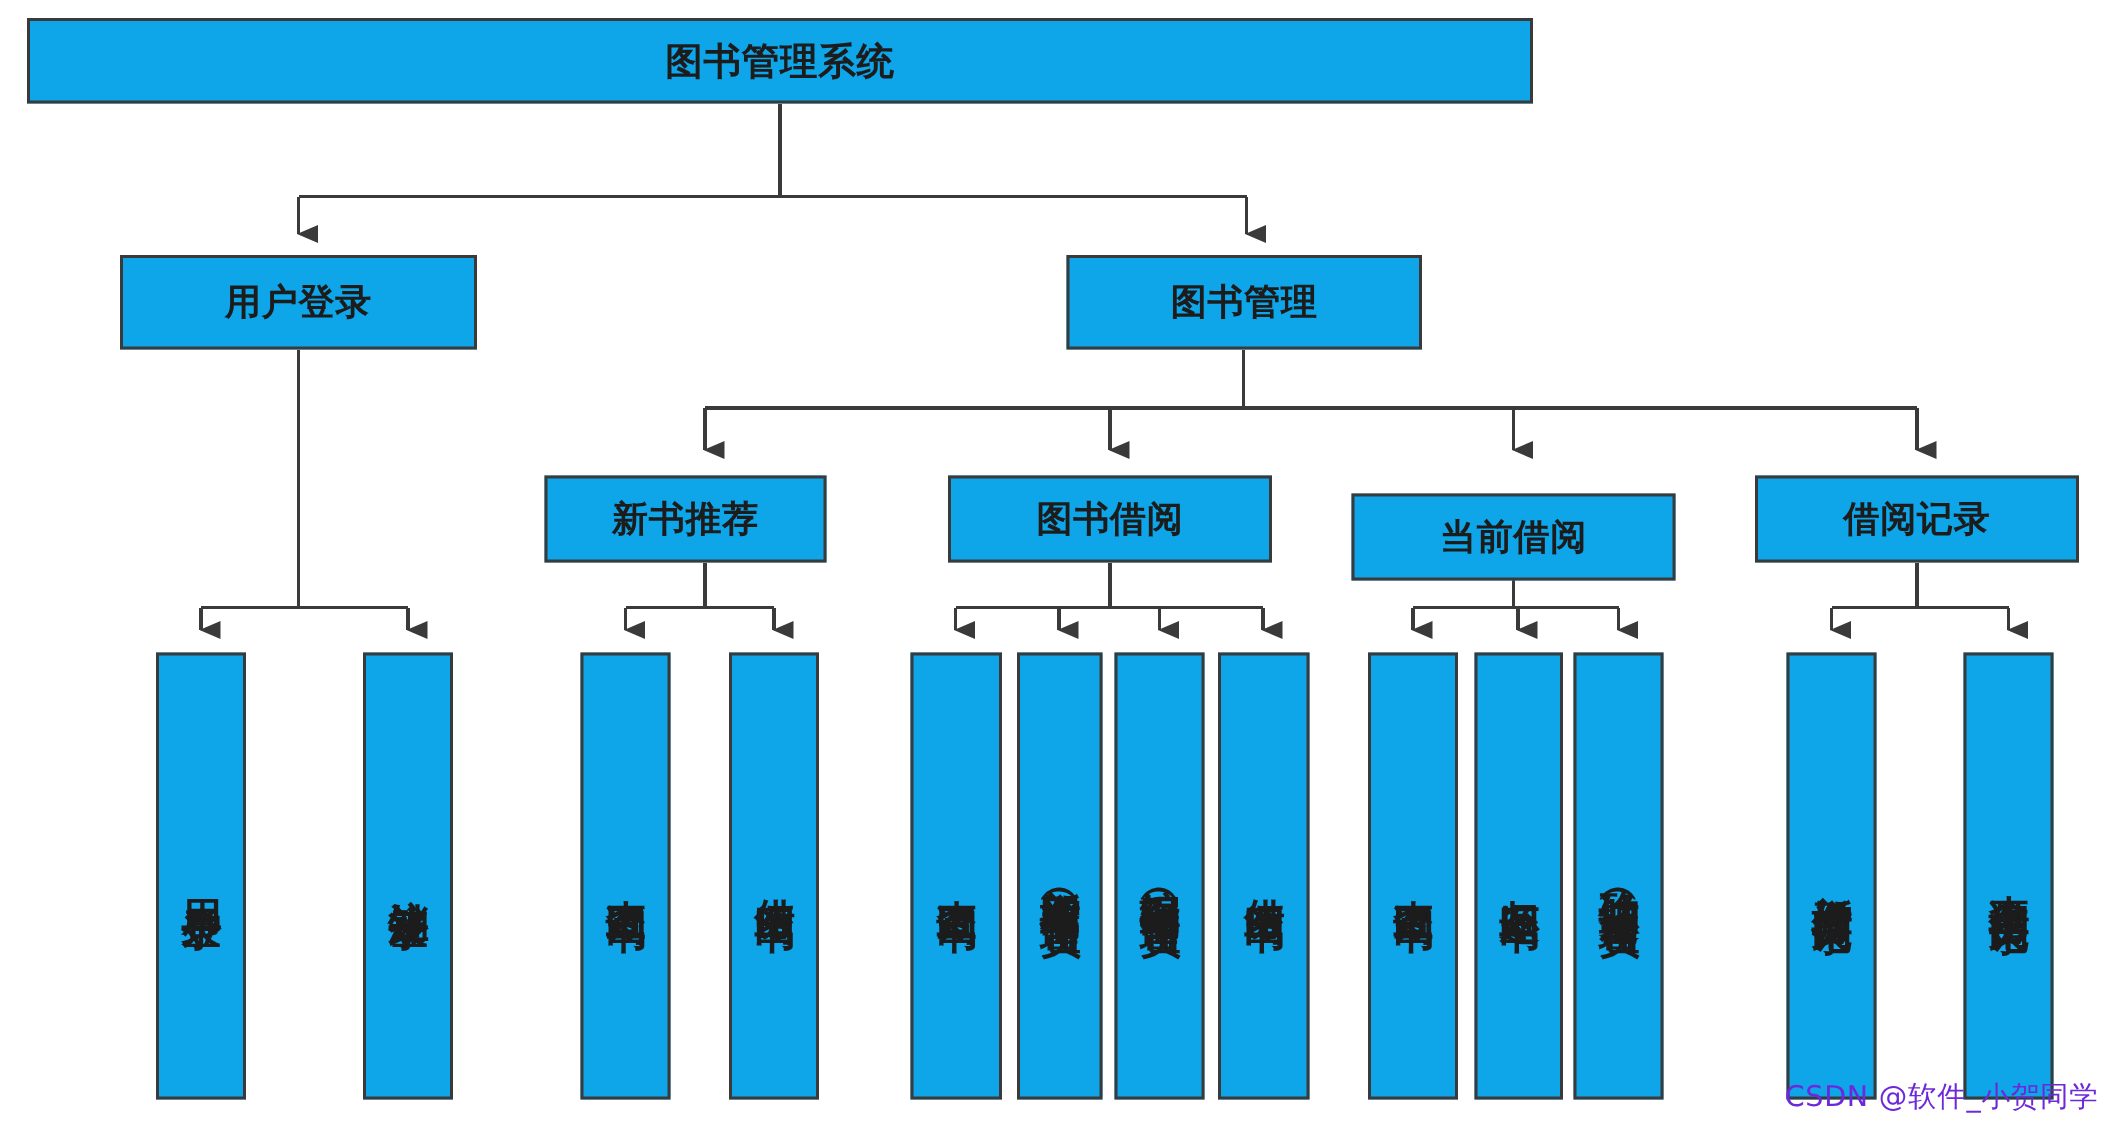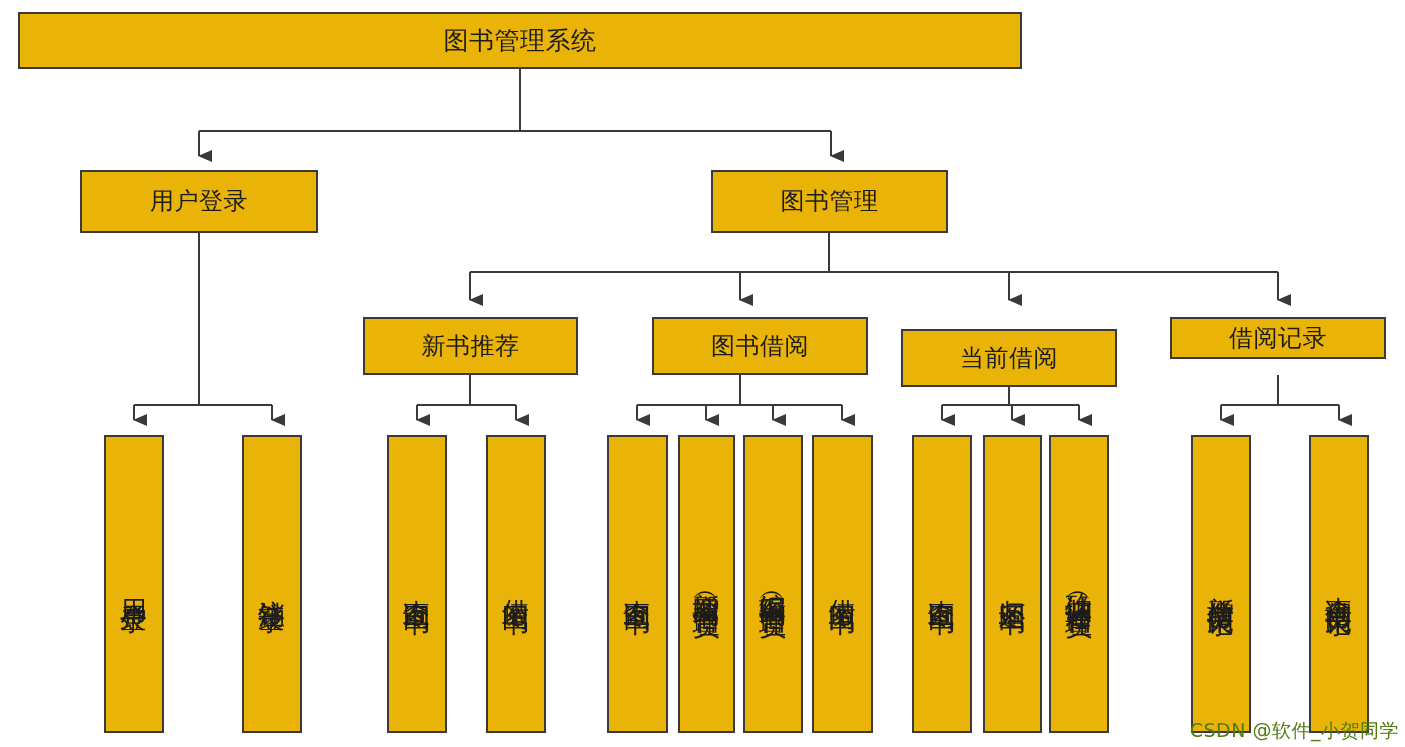--- a/index.html
+++ b/index.html
@@ -21,25 +21,26 @@
     position: absolute;
     left: 0;
     top: 0;
     width: 1405px;
     height: 747px;
   }
   .node {
     position: absolute;
     box-sizing: border-box;
     border: 2.5px solid #3a3a3a;
-    background: #eab308;
+    background: #0ea5e9;
     display: flex;
     align-items: center;
     justify-content: center;
     color: #1c1c1c;
+    font-weight: bold;
   }
   .node .lbl {
     display: block;
     line-height: 1.18;
     letter-spacing: 0.5px;
   }
   .node.horiz .lbl {
     font-size: 24px;
     white-space: nowrap;
   }
@@ -56,21 +57,21 @@
     line-height: 1;
   }
   #root-node .lbl {
     font-size: 25px;
   }
   #watermark {
     position: absolute;
     right: 6px;
     bottom: 3px;
     font-size: 19px;
-    color: #4d7c0f;
+    color: #6d28d9;
     white-space: nowrap;
     letter-spacing: 0.5px;
     pointer-events: none;
   }
 </style>
 </head>
 <body>
 
 <div id="canvas">
 
@@ -129,30 +130,30 @@
     <span class="lbl">图书管理系统</span>
   </div>
 
   <div class="node horiz" style="left:80px; top:170px; width:238px; height:63px;">
     <span class="lbl">用户登录</span>
   </div>
   <div class="node horiz" style="left:711px; top:170px; width:237px; height:63px;align-items:center;">
     <span class="lbl">图书管理</span>
   </div>
 
-  <div class="node horiz" style="left:363px; top:317px; width:215px; height:58px;">
+  <div class="node horiz" style="left:363px; top:317px; width:188px; height:58px;">
     <span class="lbl">新书推荐</span>
   </div>
-  <div class="node horiz" style="left:632px; top:317px; width:216px; height:58px;margin-left:20px;">
+  <div class="node horiz" style="left:632px; top:317px; width:216px; height:58px;">
     <span class="lbl">图书借阅</span>
   </div>
   <div class="node horiz" style="left:901px; top:317px; width:216px; height:58px;margin-top:12px;">
     <span class="lbl">当前借阅</span>
   </div>
-  <div class="node horiz" style="left:1170px; top:317px; width:216px; height:42px;text-align:right;">
+  <div class="node horiz" style="left:1170px; top:317px; width:216px; height:58px;text-align:right;">
     <span class="lbl">借阅记录</span>
   </div>
 
   <div class="node vert" style="left:104px; top:435px; width:60px; height:298px;">
     <span class="lbl">用户登录</span>
   </div>
   <div class="node vert" style="left:242px; top:435px; width:60px; height:298px;">
     <span class="lbl">注销登录</span>
   </div>
   <div class="node vert" style="left:387px; top:435px; width:60px; height:298px;">

